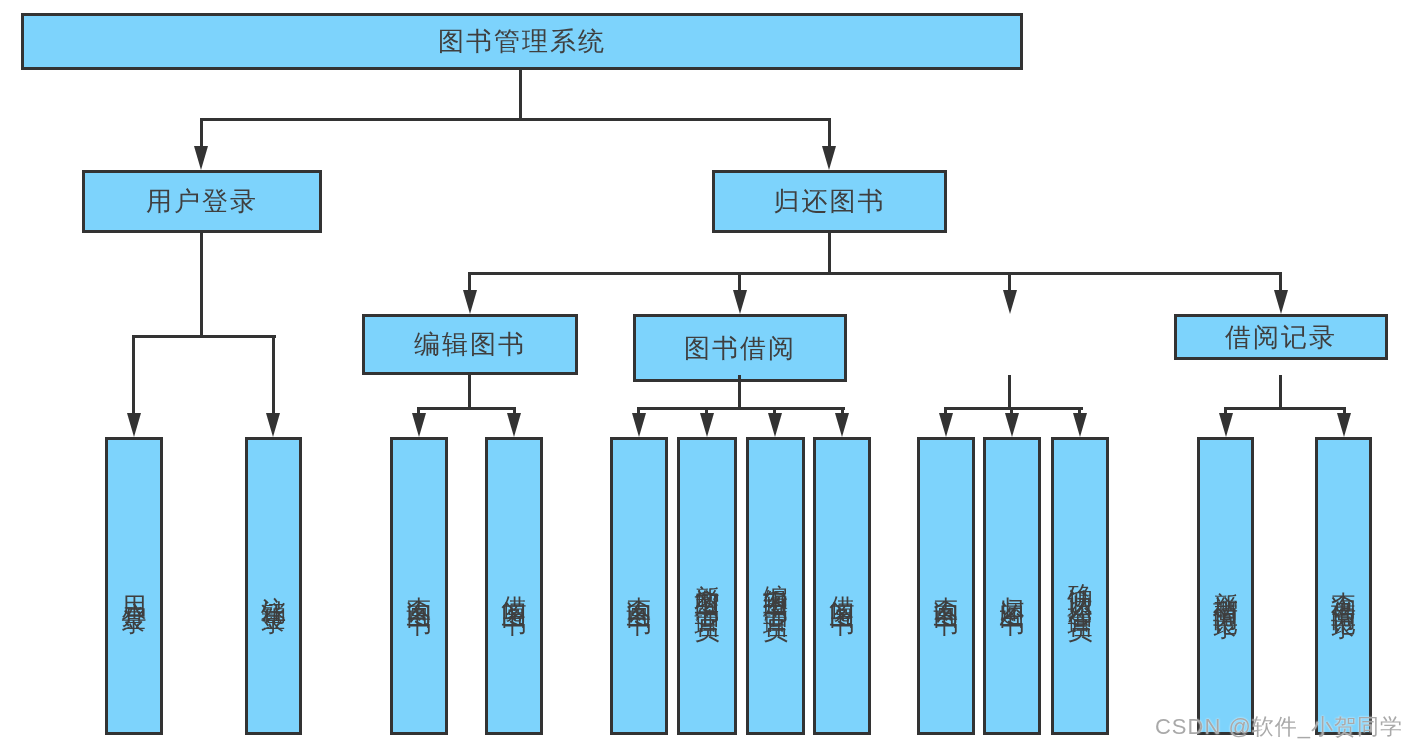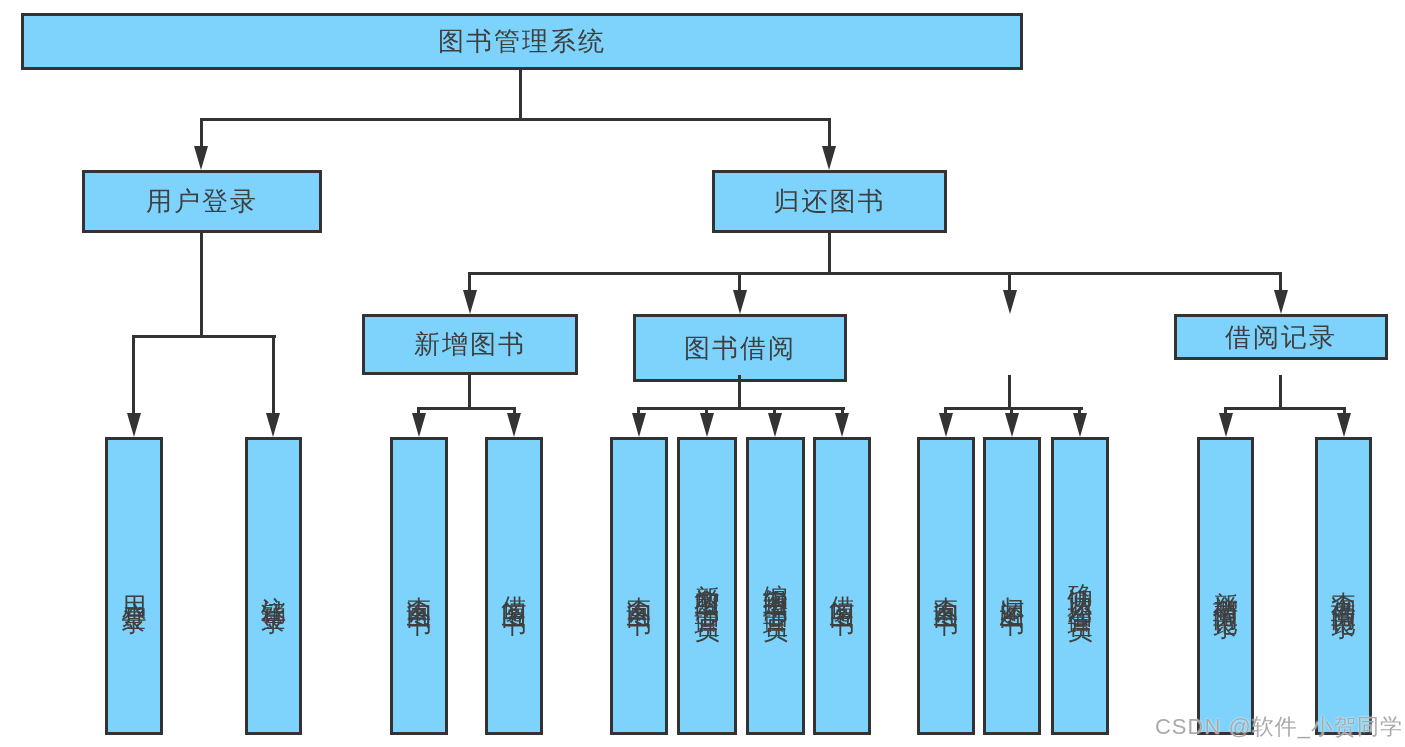--- a/index.html
+++ b/index.html
@@ -66,21 +66,21 @@
   <div class="line-h" style="left:468px;top:272px;width:814px"></div>
   <div class="line-v" style="left:468px;top:272px;height:26px"></div>
   <div class="arrow" style="left:463px;top:290px"></div>
   <div class="line-v" style="left:738px;top:272px;height:26px"></div>
   <div class="arrow" style="left:733px;top:290px"></div>
   <div class="line-v" style="left:1008px;top:272px;height:26px"></div>
   <div class="arrow" style="left:1003px;top:290px"></div>
   <div class="line-v" style="left:1279px;top:272px;height:26px"></div>
   <div class="arrow" style="left:1274px;top:290px"></div>
 
-  <div class="box" style="left:362px;top:314px;width:216px;height:61px">新增图书</div>
+  <div class="box" style="left:362px;top:314px;width:216px;height:61px">编辑图书</div>
   <div class="box" style="left:633px;top:314px;width:214px;height:68px">图书借阅</div>
   <div class="box" style="left:1174px;top:314px;width:214px;height:46px">借阅记录</div>
 
   <div class="line-v" style="left:468px;top:375px;height:35px"></div>
   <div class="line-h" style="left:417px;top:407px;width:99px"></div>
   <div class="line-v" style="left:417px;top:407px;height:10px"></div>
   <div class="arrow" style="left:412px;top:413px"></div>
   <div class="line-v" style="left:513px;top:407px;height:10px"></div>
   <div class="arrow" style="left:507px;top:413px"></div>
 

